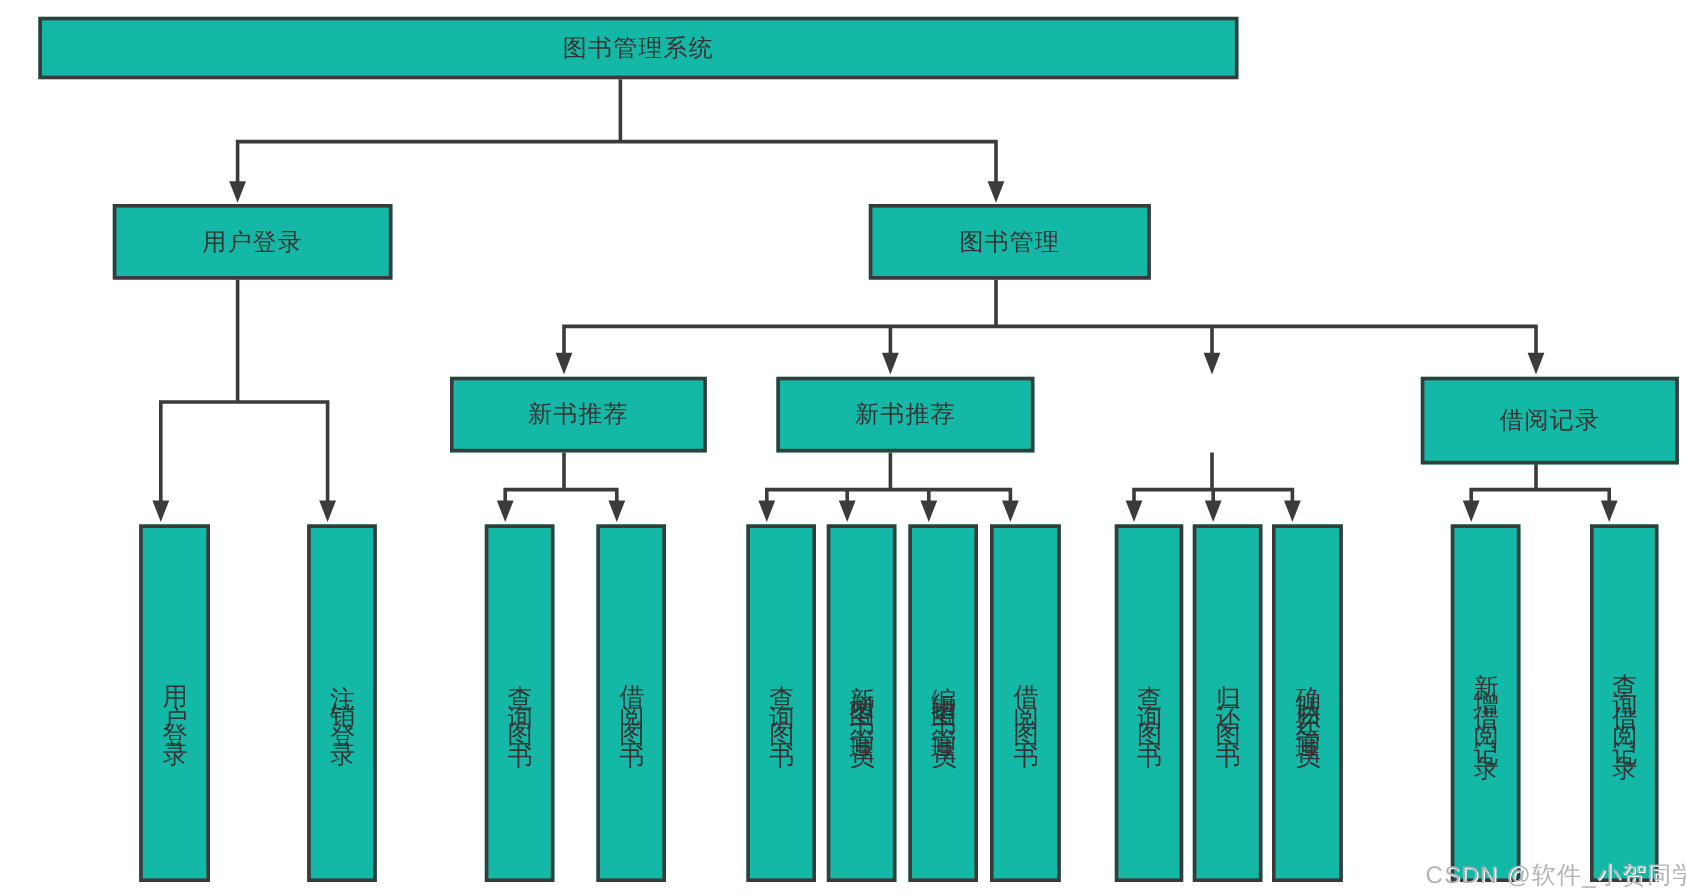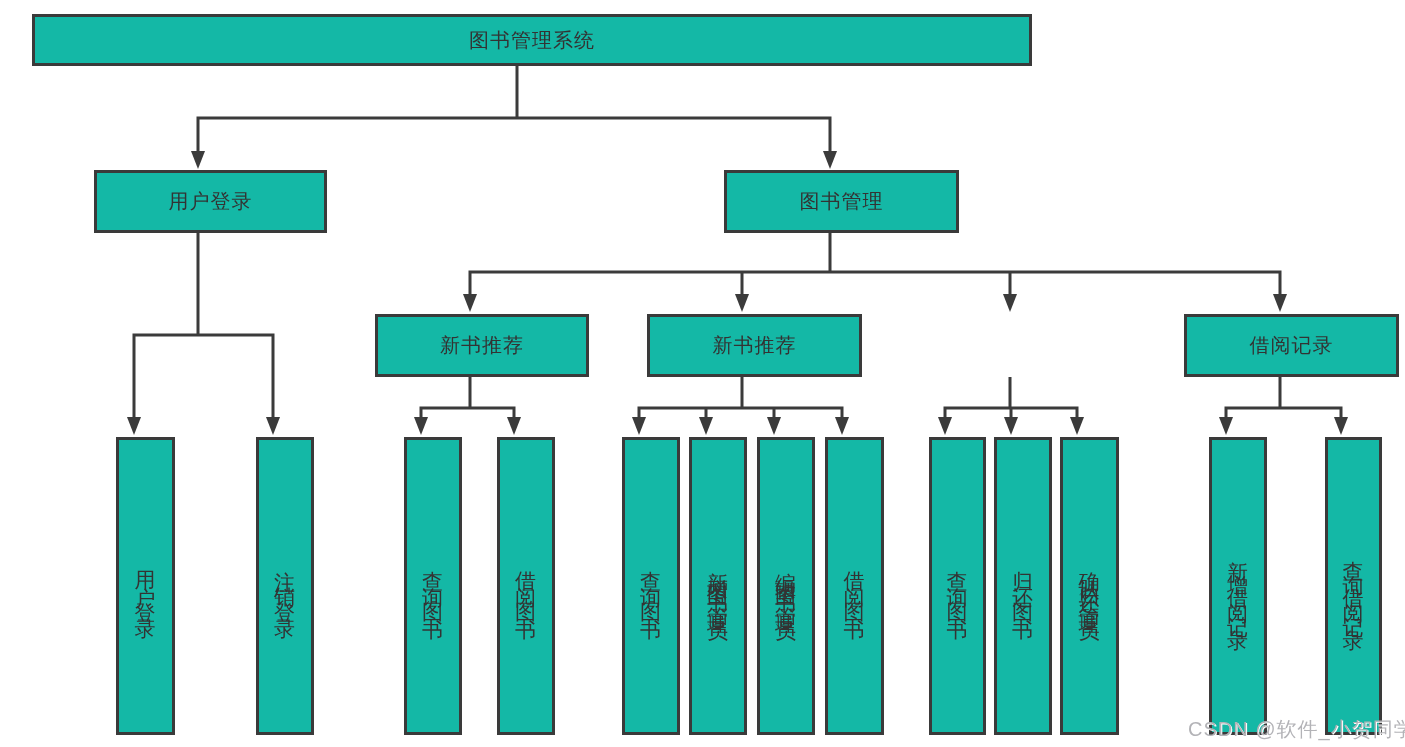--- a/index.html
+++ b/index.html
@@ -103,21 +103,21 @@
   <div class="box h" style="left:712px; top:170px; width:235px; height:63px;">
     <span>图书管理</span>
   </div>
 
   <div class="box h" style="left:363px; top:314px; width:214px; height:63px;">
     <span>新书推荐</span>
   </div>
   <div class="box h" style="left:635px; top:314px; width:215px; height:63px;">
     <span>新书推荐</span>
   </div>
-  <div class="box h" style="left:1172px; top:314px; width:215px; height:63px;">
+  <div class="box h" style="left:1172px; top:314px; width:215px; height:73px;">
     <span>借阅记录</span>
   </div>
 
   <div class="box v" style="left:104px; top:437px; width:59px; height:298px;">
     <span class="vtext">用户登录</span>
   </div>
   <div class="box v" style="left:244px; top:437px; width:58px; height:298px;">
     <span class="vtext">注销登录</span>
   </div>
 

